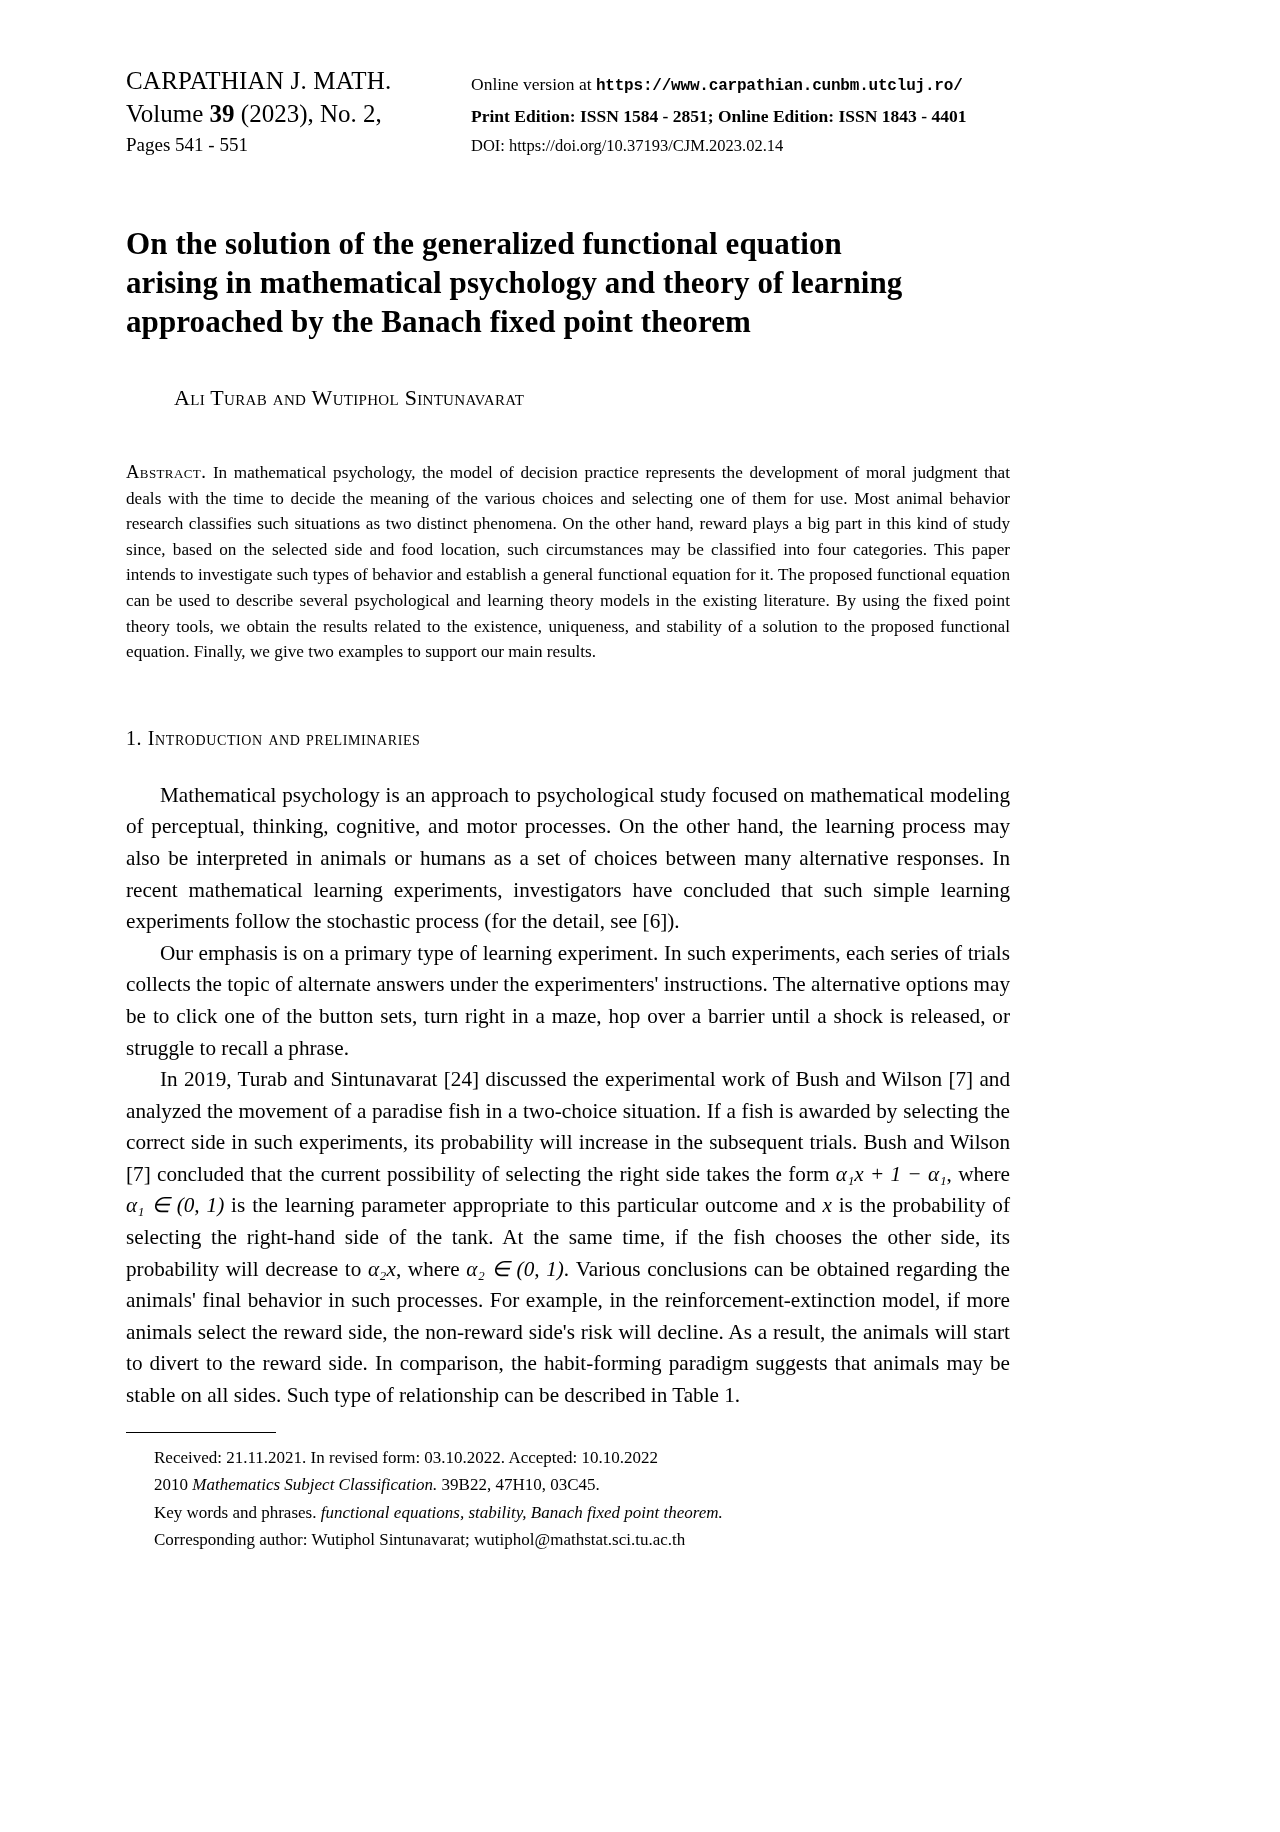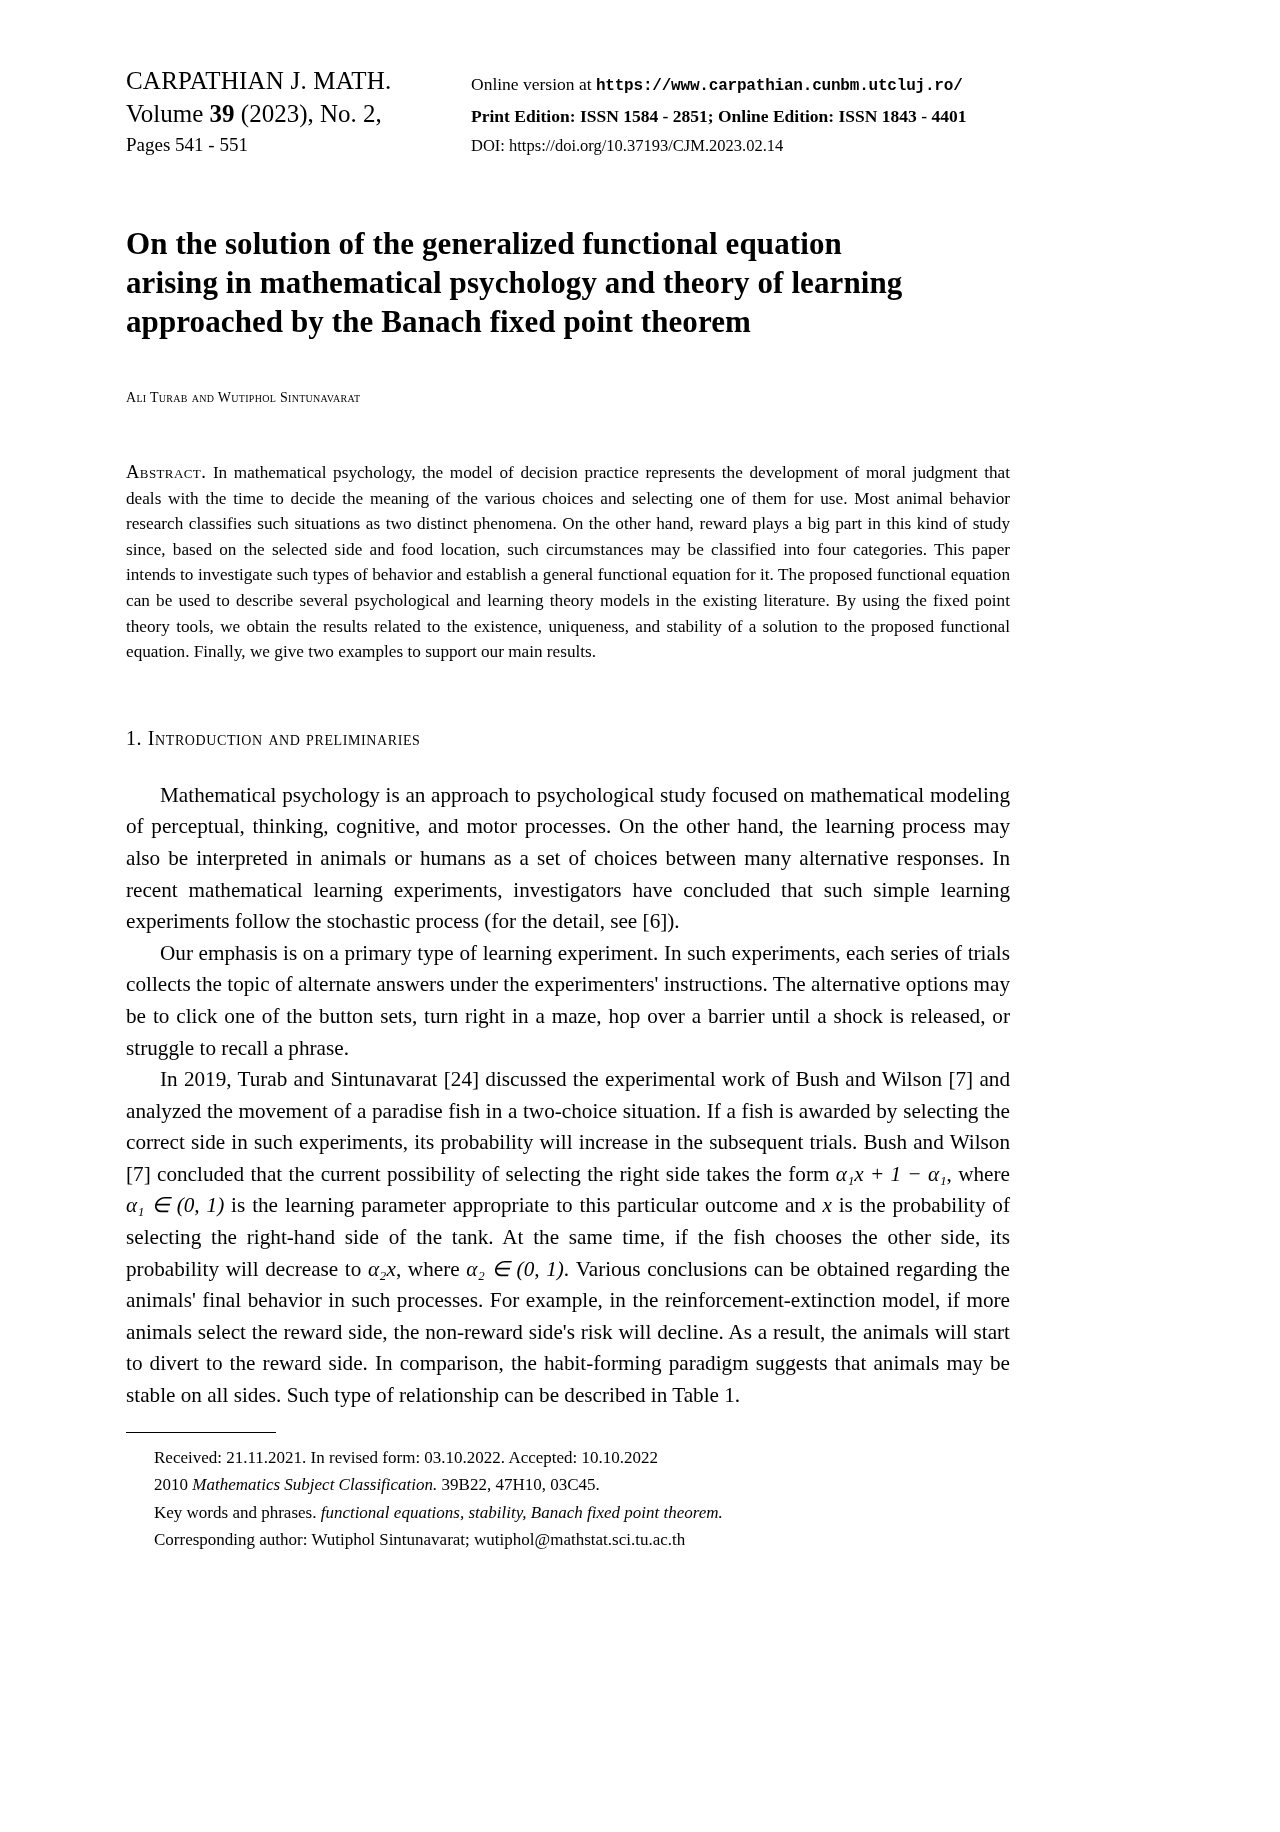--- a/index.html
+++ b/index.html
@@ -91,24 +91,25 @@
     line-height: 39px;
     font-weight: bold;
     letter-spacing: 0.1px;
     width: 880px;
   }
   .paper-title .tline { display: block; }
 
   
   .authors {
     margin-top: 44px;
-    font-size: 14px;
+    font-size: 22px;
     line-height: 26px;
     font-variant: small-caps;
     letter-spacing: 0.3px;
+    margin-left: 48px;
   }
 
   
   .abstract {
     margin-top: 48px;
     width: 884px;
     font-size: 17.2px;
     line-height: 25.6px;
     text-align: justify;
     text-justify: inter-word;

